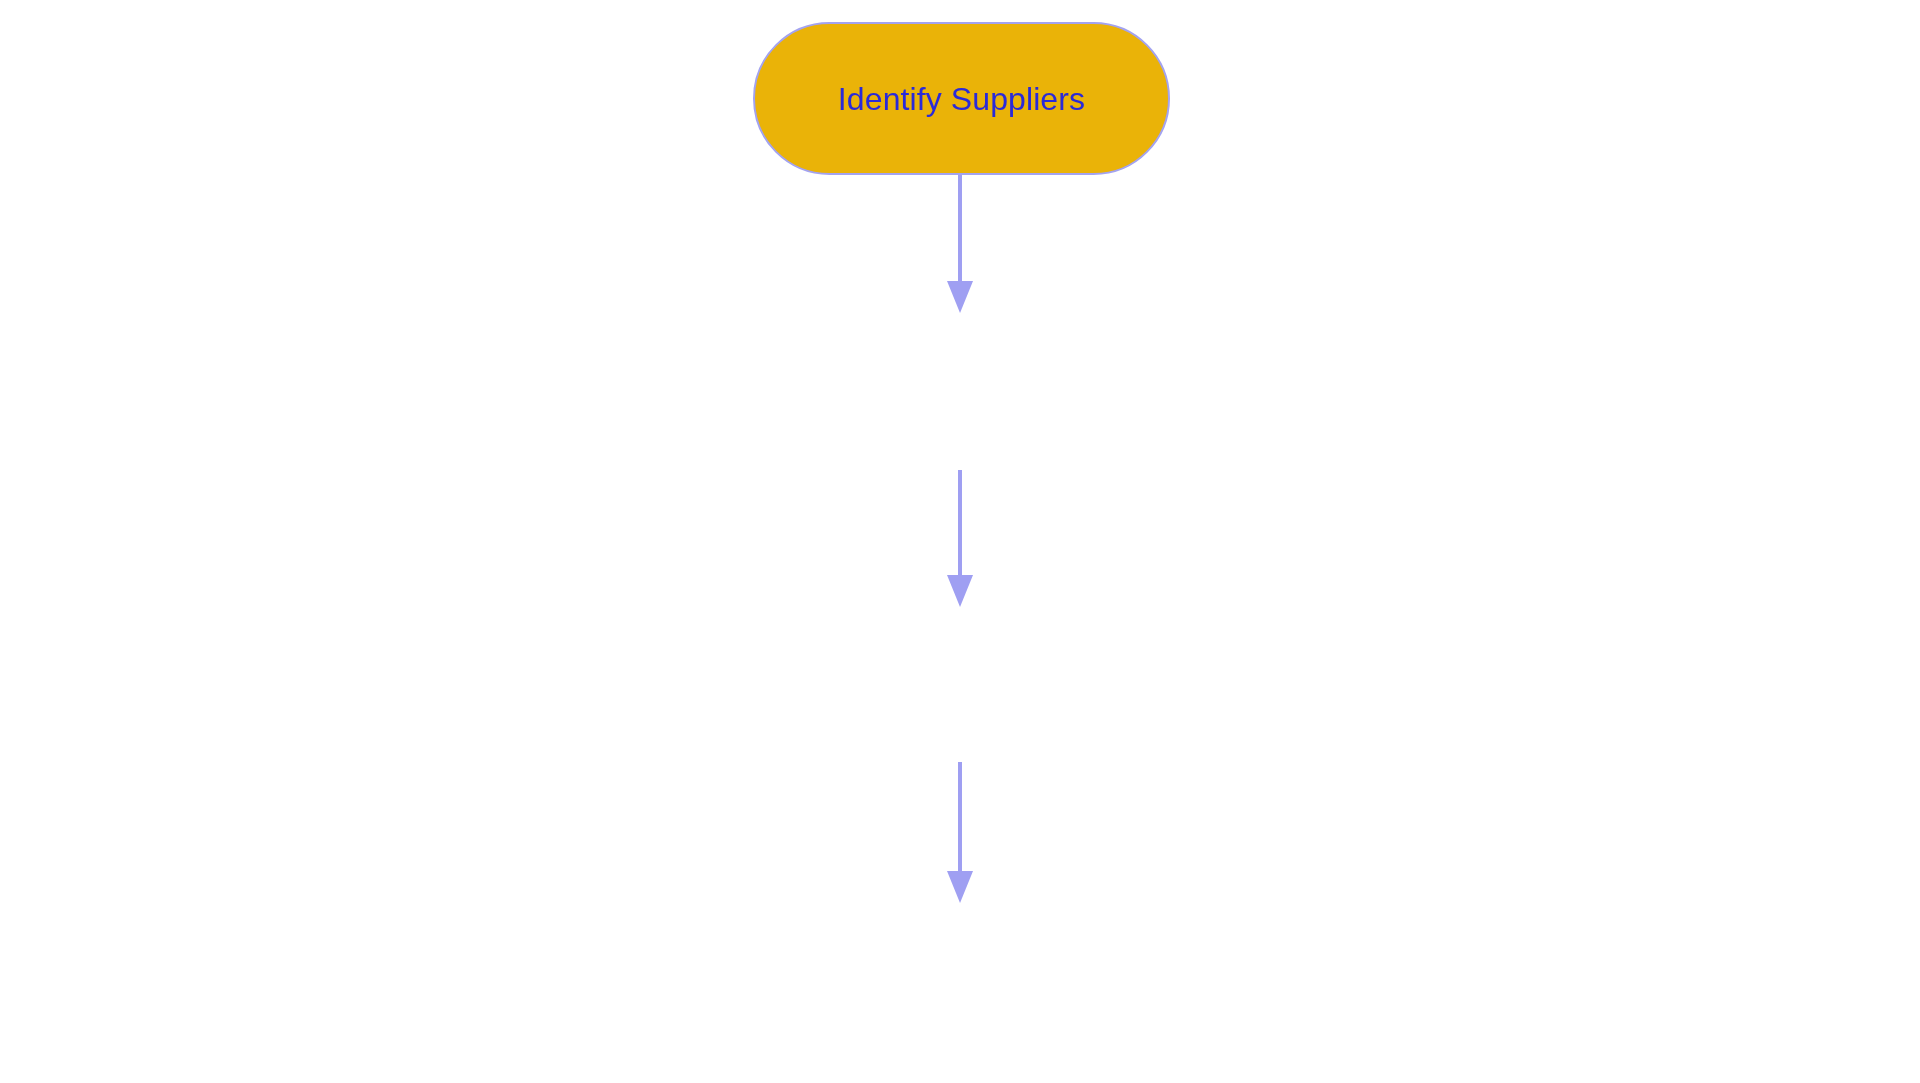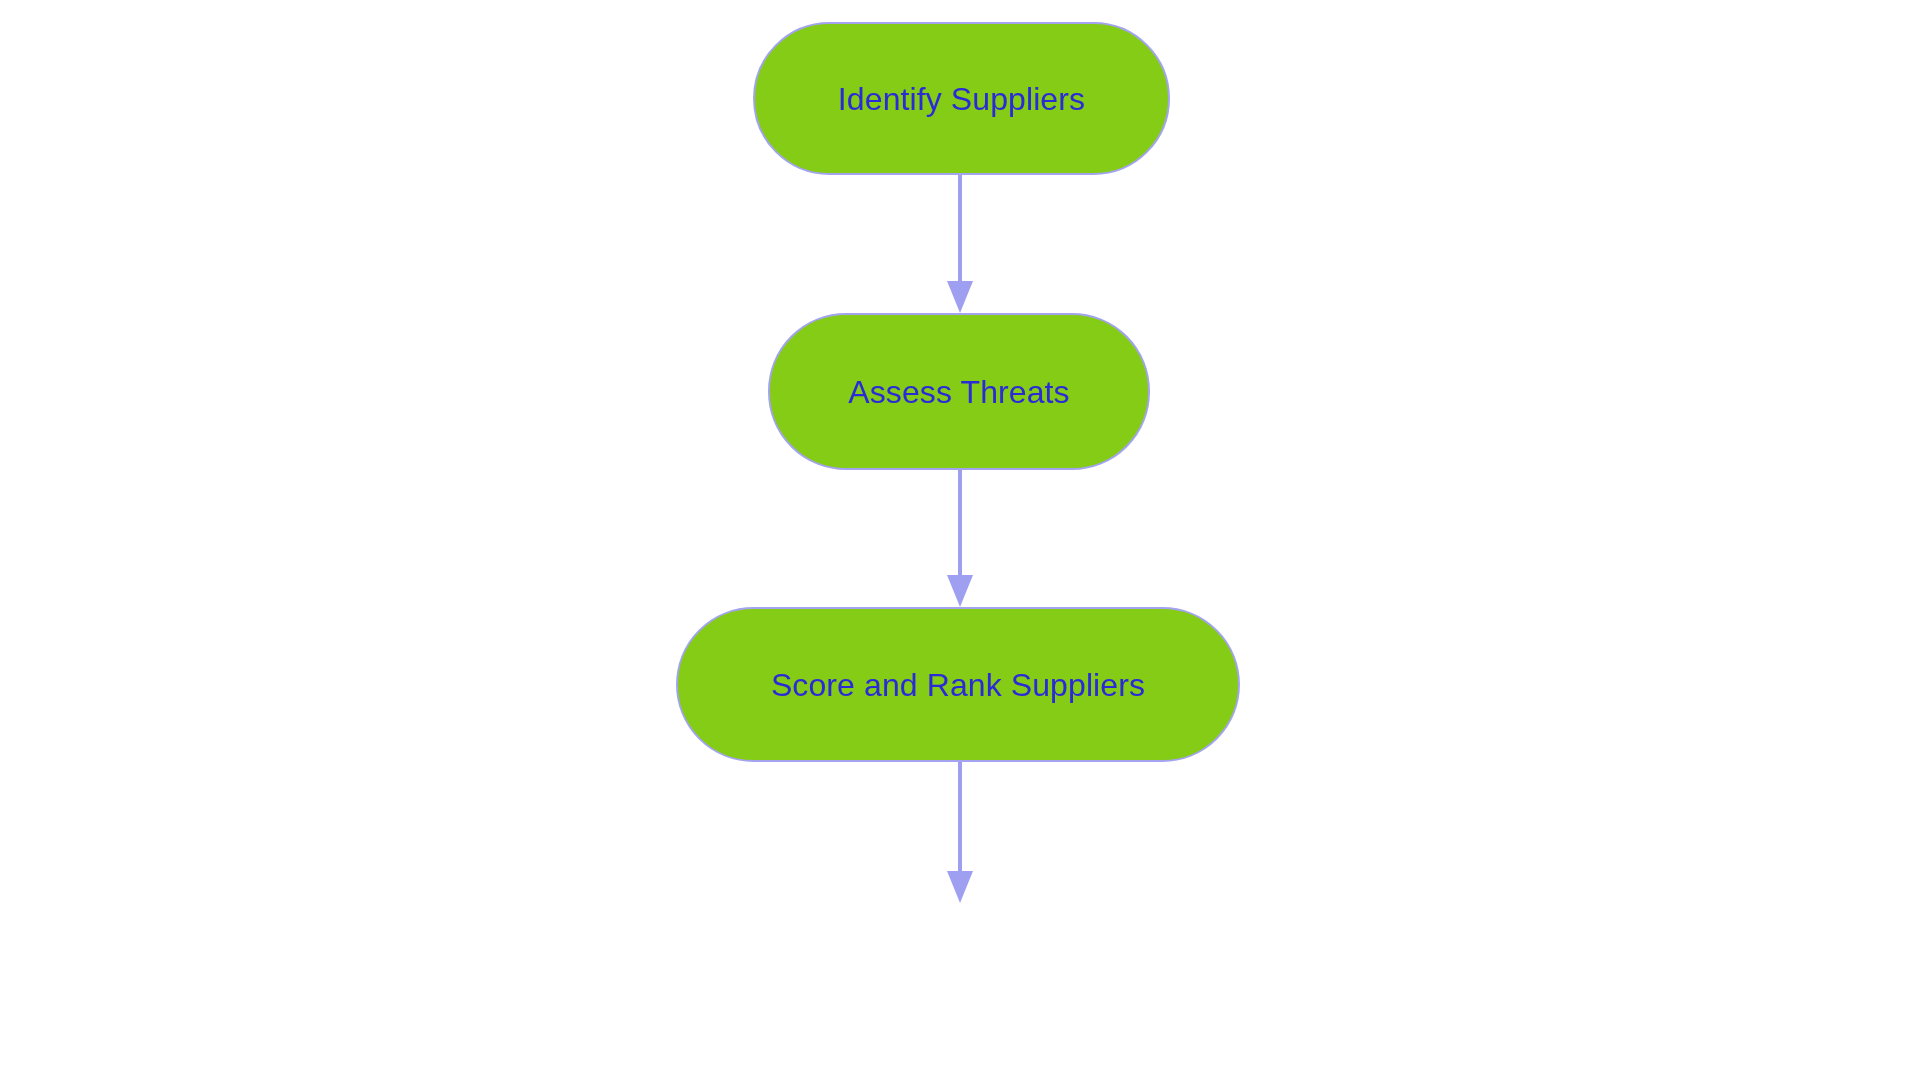--- a/index.html
+++ b/index.html
@@ -15,21 +15,21 @@
   }
   #flowchart-canvas {
     position: relative;
     width: 1920px;
     height: 1083px;
     background: #ffffff;
   }
   .node {
     position: absolute;
     box-sizing: border-box;
-    background: #84cc16;
+    background: #eab308;
     border: 2px solid #a3a3f0;
     border-radius: 78px;
     display: flex;
     align-items: center;
     justify-content: center;
     color: #2a2ad8;
     font-size: 32px;
     font-weight: 400;
     letter-spacing: 0.1px;
     white-space: nowrap;
@@ -93,32 +93,26 @@
 
   <div class="node" id="node-identify-suppliers">
     <span class="node-label">Identify Suppliers</span>
   </div>
 
   <div class="connector" id="connector-1">
     <div class="connector-line"></div>
     <div class="connector-head"></div>
   </div>
 
-  <div class="node" id="node-assess-threats">
-    <span class="node-label">Assess Threats</span>
-  </div>
 
   <div class="connector" id="connector-2">
     <div class="connector-line"></div>
     <div class="connector-head"></div>
   </div>
 
-  <div class="node" id="node-score-and-rank-suppliers">
-    <span class="node-label">Score and Rank Suppliers</span>
-  </div>
 
   <div class="connector" id="connector-3">
     <div class="connector-line"></div>
     <div class="connector-head"></div>
   </div>
 
 
 </div>
 
 </body></html>

